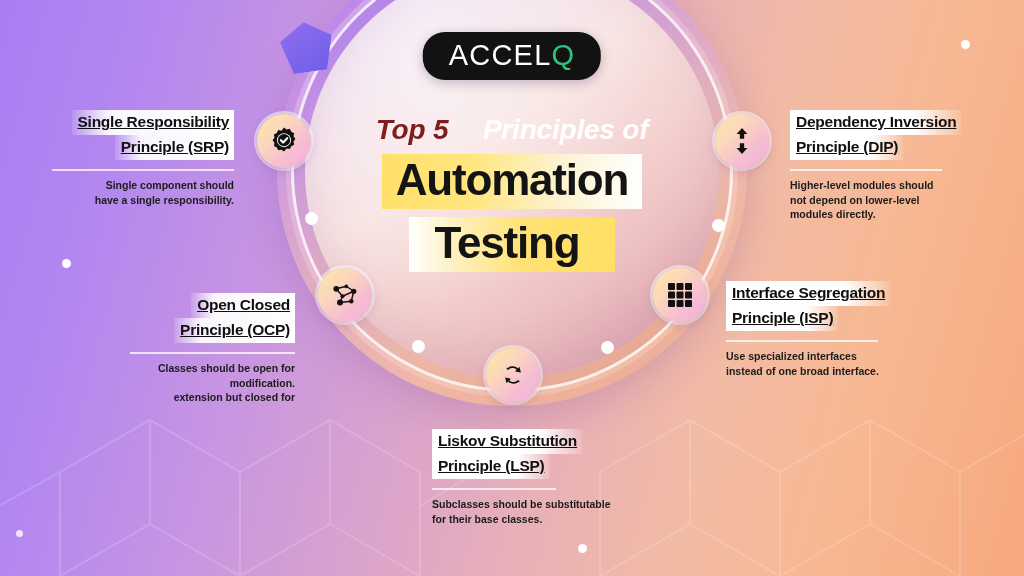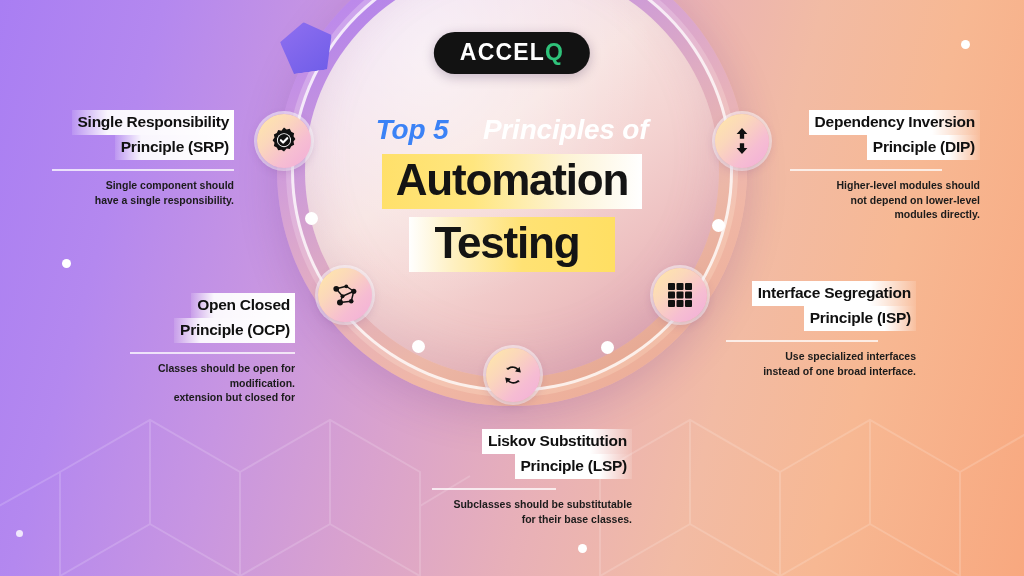--- a/index.html
+++ b/index.html
@@ -106,21 +106,21 @@
     z-index: 7;
   }
   .title-line1 {
     font-size: 28px;
     font-weight: 700;
     font-style: italic;
     letter-spacing: -.2px;
     white-space: nowrap;
     margin-bottom: 8px;
   }
-  .title-line1 .hl { color: #3b82f6; }
+  .title-line1 .hl { color: #7f1d1d; }
   .title-line1 .rest { color: #ffffff; margin-left: 27px; }
 
   .title-bar {
     display: inline-block;
     background: linear-gradient(90deg,#ffe06a 0%, #ffe67f 35%, #fdf3d3 70%, #ffffff 100%);
     color: #141414;
     font-weight: 800;
     font-size: 44px;
     line-height: 1.02;
     letter-spacing: -1.2px;
@@ -138,22 +138,22 @@
     left: 50%; top: 32px;
     transform: translateX(-50%);
     background: #121212;
     border-radius: 22px;
     padding: 9px 26px 10px 26px;
     z-index: 8;
     box-shadow: 0 3px 12px rgba(40,10,60,.25);
   }
   .logo-text {
     color: #ffffff;
-    font-size: 23px;
-    font-weight: 700;
+    font-size: 29px;
+    font-weight: 400;
     letter-spacing: 1.2px;
     line-height: 1;
   }
   .logo-text .q { color: #2fc27a; }
 
   
   .p-icon {
     position: absolute;
     width: 54px; height: 54px;
     border-radius: 50%;
@@ -168,38 +168,39 @@
   .p-block { position: absolute; z-index: 8; }
   .p-title {
     display: inline-block;
     background: linear-gradient(90deg, rgba(255,255,255,.12) 0%, rgba(255,255,255,.92) 22%, #ffffff 100%);
     color: #101010;
     font-size: 15.5px;
     font-weight: 700;
     line-height: 1.28;
     letter-spacing: -.25px;
     padding: 2px 5px 3px 6px;
+    text-decoration: underline;
   }
   .p-block.right .p-title {
     background: linear-gradient(90deg, #ffffff 0%, #ffffff 72%, rgba(255,255,255,.12) 100%);
   }
   .p-rule {
     height: 2px;
     background: rgba(255,255,255,.75);
     margin: 9px 0 7px 0;
     width: 100%;
   }
   .p-desc {
     color: #1b1b1b;
     font-size: 10.5px;
     font-weight: 700;
     line-height: 1.42;
   }
   .p-block.left { text-align: right; }
-  .p-block.right { text-align: right; }
+  .p-block.right { text-align: left; }
 
   .srp  { left: 52px;  top: 110px; width: 182px; }
   .ocp  { left: 130px; top: 293px; width: 165px; }
   .lsp  { left: 432px; top: 429px; width: 200px; }
   .dip  { left: 790px; top: 110px; width: 190px; }
   .isp  { left: 726px; top: 281px; width: 190px; }
 </style>
 </head>
 <body>
 

